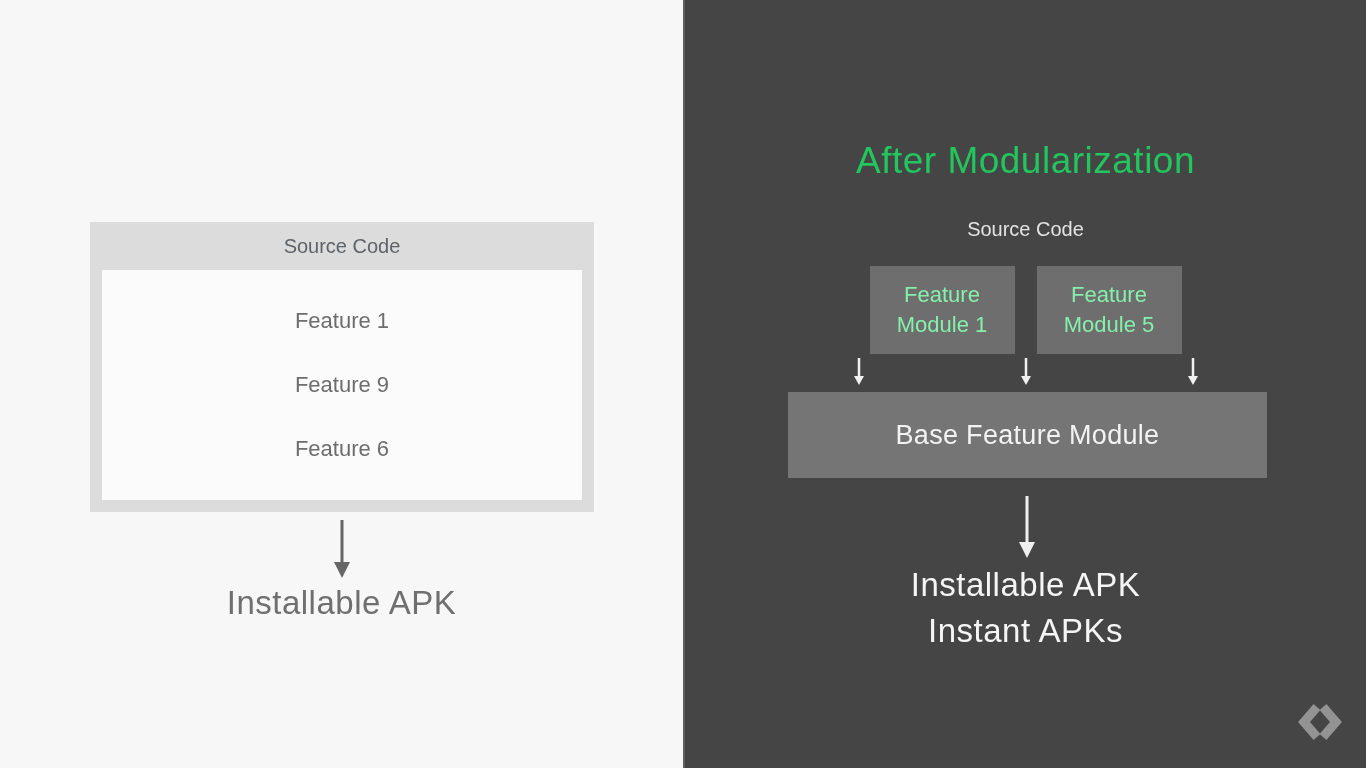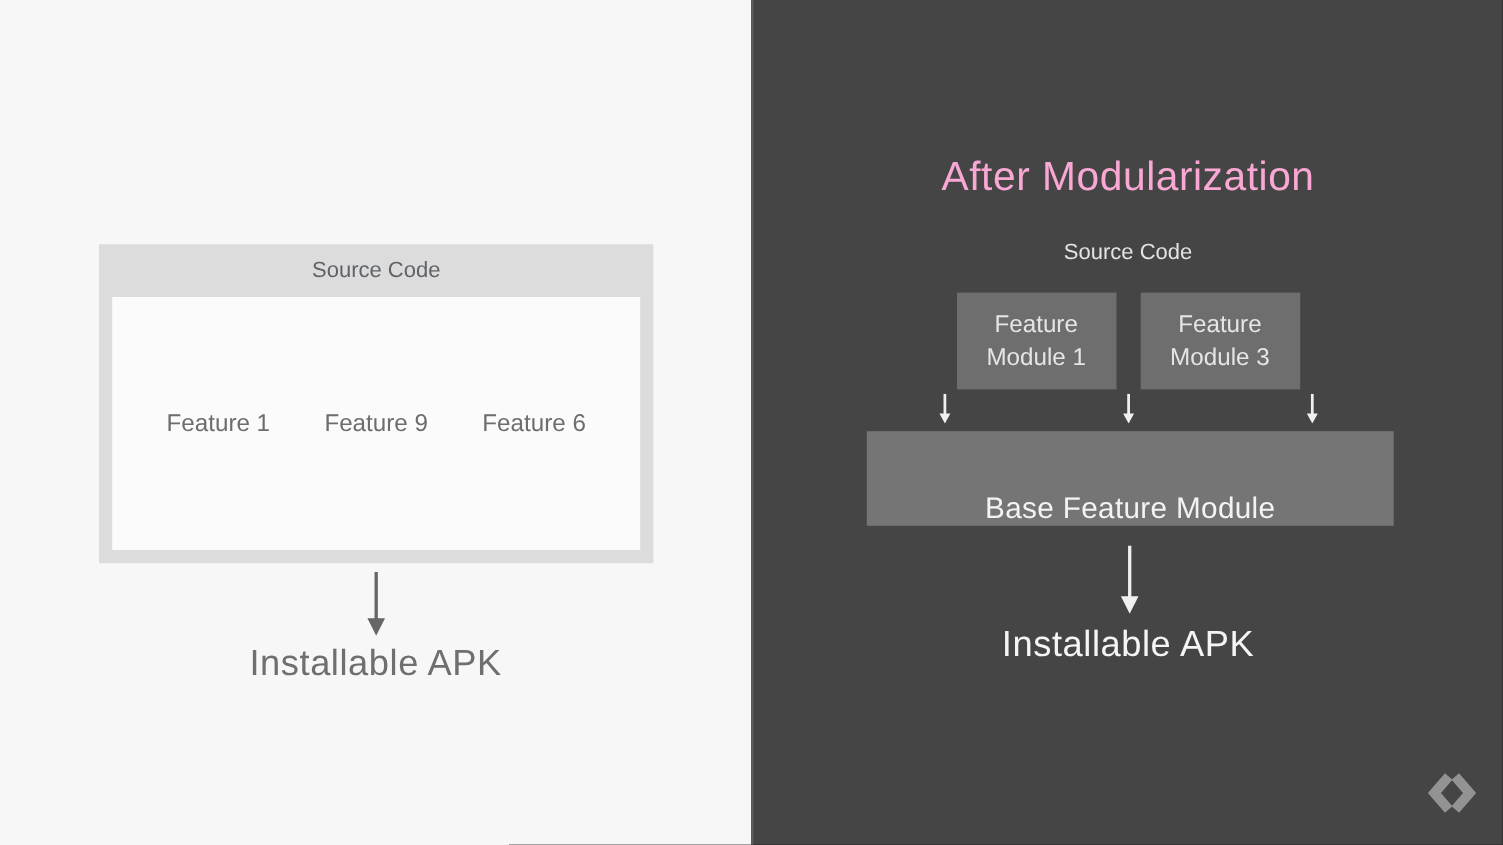--- a/index.html
+++ b/index.html
@@ -19,58 +19,58 @@
   .source-box{
     position:absolute;left:90px;top:222px;width:504px;height:290px;
     background:#dcdcdc;
   }
   .source-box-header{
     height:48px;line-height:48px;text-align:center;
     font-size:20px;color:#5f6368;
   }
   .source-box-inner{
     position:absolute;left:12px;right:12px;top:48px;bottom:12px;
-    background:#fbfbfb;display:flex;flex-direction:row;
+    background:#fbfbfb;display:flex;flex-direction:column;
     justify-content:space-evenly;align-items:center;
   }
   .feature-item{font-size:22px;color:#6d6d6d;}
 
   .left-arrow{position:absolute;left:332px;top:520px;}
   .left-output{
     position:absolute;top:584px;left:0;width:100%;text-align:center;
     font-size:33px;color:#6f6f6f;letter-spacing:.5px;
   }
 
   
   .after-title{
     position:absolute;top:140px;left:0;width:100%;text-align:center;
-    font-size:37px;color:#f9a8d4;letter-spacing:.5px;
+    font-size:37px;color:#22c55e;letter-spacing:.5px;
   }
   .right-source-label{
     position:absolute;top:218px;left:0;width:100%;text-align:center;
     font-size:20px;color:#e3e3e3;
   }
   .modules-row{
     position:absolute;top:266px;left:0;width:100%;
     display:flex;justify-content:center;gap:22px;
   }
   .module-box{
     width:145px;height:88px;background:#6e6e6e;
     display:flex;align-items:center;justify-content:center;text-align:center;
-    font-size:22px;line-height:1.35;color:#e5e5e5;
+    font-size:22px;line-height:1.35;color:#86efac;
   }
   .module-label{width:110px;}
   .small-arrows-row{
     position:absolute;top:358px;left:0;width:100%;
     display:flex;justify-content:center;gap:22px;
   }
   .small-arrow-cell{width:145px;display:flex;justify-content:center;}
   .base-box{
     position:absolute;top:392px;left:103px;width:479px;height:86px;
-    background:#757575;display:flex;align-items:flex-end;justify-content:center;
+    background:#757575;display:flex;align-items:center;justify-content:center;
     font-size:27px;color:#f3f3f3;letter-spacing:.3px;
   }
   .right-arrow{position:absolute;left:332px;top:496px;}
   .right-outputs{
     position:absolute;top:562px;left:0;width:100%;text-align:center;
     font-size:33px;line-height:1.38;color:#f5f5f5;letter-spacing:.5px;
   }
   .dev-logo{position:absolute;right:22px;bottom:22px;}
 </style>
 </head>
@@ -102,21 +102,21 @@
   <section class="panel right">
     <div class="after-title">After Modularization</div>
 
     <div class="right-source-label">Source Code</div>
 
     <div class="modules-row">
       <div class="module-box">
         <div class="module-label">Feature Module 1</div>
       </div>
       <div class="module-box">
-        <div class="module-label">Feature Module 3</div>
+        <div class="module-label">Feature Module 5</div>
       </div>
     </div>
 
     <div class="small-arrows-row">
       <div class="small-arrow-cell">
         <svg width="12" height="27" viewBox="0 0 12 27">
           <line x1="6" y1="0" x2="6" y2="19" stroke="#f0f0f0" stroke-width="2.5"></line>
           <polygon points="1,18 11,18 6,27" fill="#f0f0f0"></polygon>
         </svg>
       </div>
@@ -140,20 +140,21 @@
 
     <div class="right-arrow">
       <svg width="20" height="62" viewBox="0 0 20 62">
         <line x1="10" y1="0" x2="10" y2="48" stroke="#f0f0f0" stroke-width="3"></line>
         <polygon points="2,46 18,46 10,62" fill="#f0f0f0"></polygon>
       </svg>
     </div>
 
     <div class="right-outputs">
       <div>Installable APK</div>
+      <div>Instant APKs</div>
     </div>
 
     <div class="dev-logo">
       <svg width="48" height="40" viewBox="0 0 48 40">
         <path d="M21,5 L8,20 L21,35" fill="none" stroke="#939393" stroke-width="9"></path>
         <path d="M27,5 L40,20 L27,35" fill="none" stroke="#939393" stroke-width="9"></path>
       </svg>
     </div>
   </section>
 

